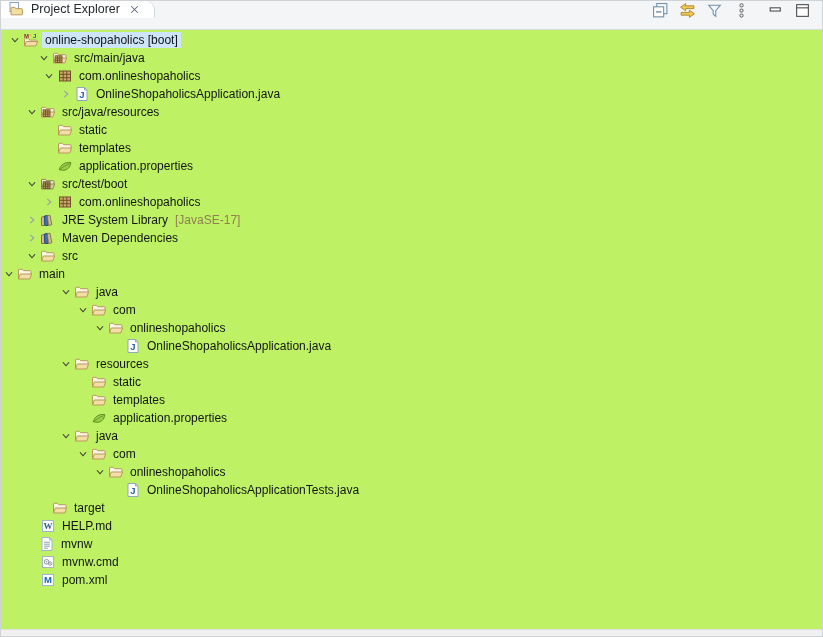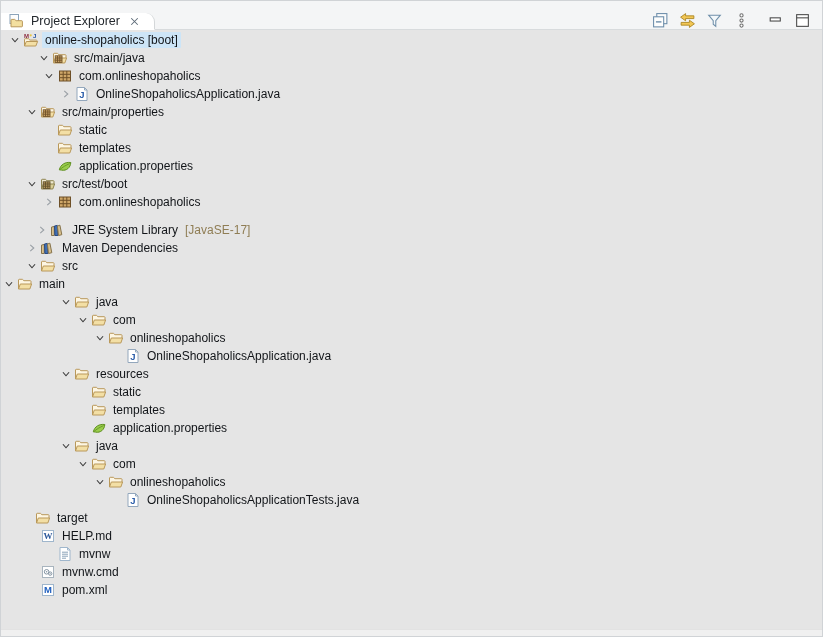--- a/index.html
+++ b/index.html
@@ -7,21 +7,21 @@
   body { font-family:"Liberation Sans", sans-serif; background:#e8e8e8; }
   .window {
     width:823px; height:637px;
     background:#f7f8f9;
     border:1px solid #d0d3d6;
     display:flex; flex-direction:column;
   }
   
   .tabbar {
     height:29px; flex:none;
-    display:flex; align-items:flex-end;
+    display:flex; align-items:flex-start;
     background:#f4f5f6;
     border-bottom:1px solid #d8dbdd;
     position:relative;
   }
   .tab {
     display:flex; align-items:center; gap:7px;
     padding:0 12px 0 7px;
     background:#ffffff;
     border-right:1px solid #d4d7d9;
     border-top-right-radius:9px;
@@ -36,21 +36,21 @@
   .tab-close svg { width:13px; height:13px; display:block; }
   .toolbar {
     margin-left:auto; display:flex; align-items:center;
     gap:9px; padding-right:11px;
   }
   .tbtn { width:18px; height:18px; display:flex; align-items:center; justify-content:center; }
   .tbtn svg { width:17px; height:17px; display:block; }
   .tbtn.gap-left { margin-left:7px; }
   
   .tree {
-    flex:1; background:#e5e5e5; overflow:hidden;
+    flex:1; background:#bef264; overflow:hidden;
     padding-top:1px;
   }
   .row {
     height:18px; display:flex; align-items:center;
     font-size:12px; color:#121519; white-space:nowrap;
     cursor:default;
   }
   .chev { width:16px; height:16px; flex:none; display:flex; align-items:center; justify-content:center; }
   .chev svg { width:14px; height:14px; display:block; }
   .ticon { width:16px; height:16px; flex:none; margin-right:3px; }
@@ -193,21 +193,21 @@
         <span class="ticon">
           <svg viewBox="0 0 16 16">
             <path d="M1.5 13V4c0-.4.3-.7.7-.7h3.2l1.5 1.4h6.4c.4 0 .7.3.7.7V8" fill="#fdf6e3" stroke="#b9985a"></path>
             <path d="M1.5 13l1.8-5h11.3L12.8 13z" fill="#f3dfa5" stroke="#b9985a"></path>
             <g>
               <rect x="3.2" y="5.8" width="6.8" height="6.6" fill="#cfa768" stroke="#6e5028" stroke-width="0.9"></rect>
               <path d="M3.2 8h6.8M3.2 10.2h6.8M5.5 5.8v6.6M7.8 5.8v6.6" stroke="#6e5028" stroke-width="0.9"></path>
             </g>
           </svg>
         </span>
-        <span class="lbl">src/main/properties</span>
+        <span class="lbl">src/java/resources</span>
       </div>
       <div class="row" style="padding-left: 40px;">
         <span class="chev"></span>
         <span class="ticon">
           <svg viewBox="0 0 16 16">
             <path d="M1.5 13V4c0-.4.3-.7.7-.7h3.2l1.5 1.4h6.4c.4 0 .7.3.7.7V8" fill="#fdf6e3" stroke="#b9985a"></path>
             <path d="M1.5 13l1.8-5h11.3L12.8 13z" fill="#f3dfa5" stroke="#b9985a"></path>
           </svg>
         </span>
         <span class="lbl">static</span>
@@ -257,21 +257,21 @@
           </svg>
         </span>
         <span class="ticon">
           <svg viewBox="0 0 16 16">
             <rect x="2.5" y="3" width="11" height="10" fill="#cfa768" stroke="#6e5028"></rect>
             <path d="M2.5 6.3h11M2.5 9.7h11M6.2 3v10M9.8 3v10" stroke="#6e5028" stroke-width="1"></path>
           </svg>
         </span>
         <span class="lbl">com.onlineshopaholics</span>
       </div>
-      <div class="row" style="padding-left: 33px; margin-top: 10px;">
+      <div class="row" style="padding-left: 23px;">
         <span class="chev">
           <svg viewBox="0 0 16 16">
             <path d="M6 4.5l4 3.5-4 3.5" fill="none" stroke="#9aa0a6" stroke-width="1.3"></path>
           </svg>
         </span>
         <span class="ticon">
           <svg viewBox="0 0 16 16">
             <polygon points="1.5,13.5 4.3,13.5 4.3,4.4 1.5,5.1" fill="#d9c18e" stroke="#86734b"></polygon>
             <polygon points="4.9,13.5 7.9,13.5 7.3,3.4 4.5,4" fill="#3f6fb5" stroke="#2a4a80"></polygon>
             <polygon points="8.5,13.5 11.8,12.7 9.9,3.2 7.4,4.1" fill="#d9c18e" stroke="#86734b"></polygon>
@@ -466,41 +466,41 @@
         <span class="chev"></span>
         <span class="ticon">
           <svg viewBox="0 0 16 16">
             <path d="M3 1.5h7.5l2.5 2.5v10.5H3z" fill="#ffffff" stroke="#93a7bc"></path>
             <path d="M10.5 1.5V4H13" fill="none" stroke="#93a7bc"></path>
             <text x="8" y="11.8" font-size="9.5" font-weight="bold" fill="#2b5daa" text-anchor="middle" font-family="Liberation Sans, sans-serif">J</text>
           </svg>
         </span>
         <span class="lbl">OnlineShopaholicsApplicationTests.java</span>
       </div>
-      <div class="row" style="padding-left: 18px;">
+      <div class="row" style="padding-left: 35px;">
         <span class="chev"></span>
         <span class="ticon">
           <svg viewBox="0 0 16 16">
             <path d="M1.5 13V4c0-.4.3-.7.7-.7h3.2l1.5 1.4h6.4c.4 0 .7.3.7.7V8" fill="#fdf6e3" stroke="#b9985a"></path>
             <path d="M1.5 13l1.8-5h11.3L12.8 13z" fill="#f3dfa5" stroke="#b9985a"></path>
           </svg>
         </span>
         <span class="lbl">target</span>
       </div>
       <div class="row" style="padding-left: 23px;">
         <span class="chev"></span>
         <span class="ticon">
           <svg viewBox="0 0 16 16">
             <rect x="2.5" y="2.5" width="11" height="11" fill="#ffffff" stroke="#9fb6cc"></rect>
             <text x="8" y="11.3" font-size="9" font-weight="bold" fill="#2b579a" text-anchor="middle" font-family="Liberation Serif, serif">W</text>
           </svg>
         </span>
         <span class="lbl">HELP.md</span>
       </div>
-      <div class="row" style="padding-left: 40px;">
+      <div class="row" style="padding-left: 22px;">
         <span class="chev"></span>
         <span class="ticon">
           <svg viewBox="0 0 16 16">
             <path d="M3 1.5h7.5l2.5 2.5v10.5H3z" fill="#ffffff" stroke="#9fb6cc"></path>
             <path d="M10.5 1.5V4H13" fill="none" stroke="#9fb6cc"></path>
             <path d="M5 6.2h6M5 8.2h6M5 10.2h6M5 12.2h4" stroke="#7d97b0" stroke-width="0.9"></path>
           </svg>
         </span>
         <span class="lbl">mvnw</span>
       </div>

